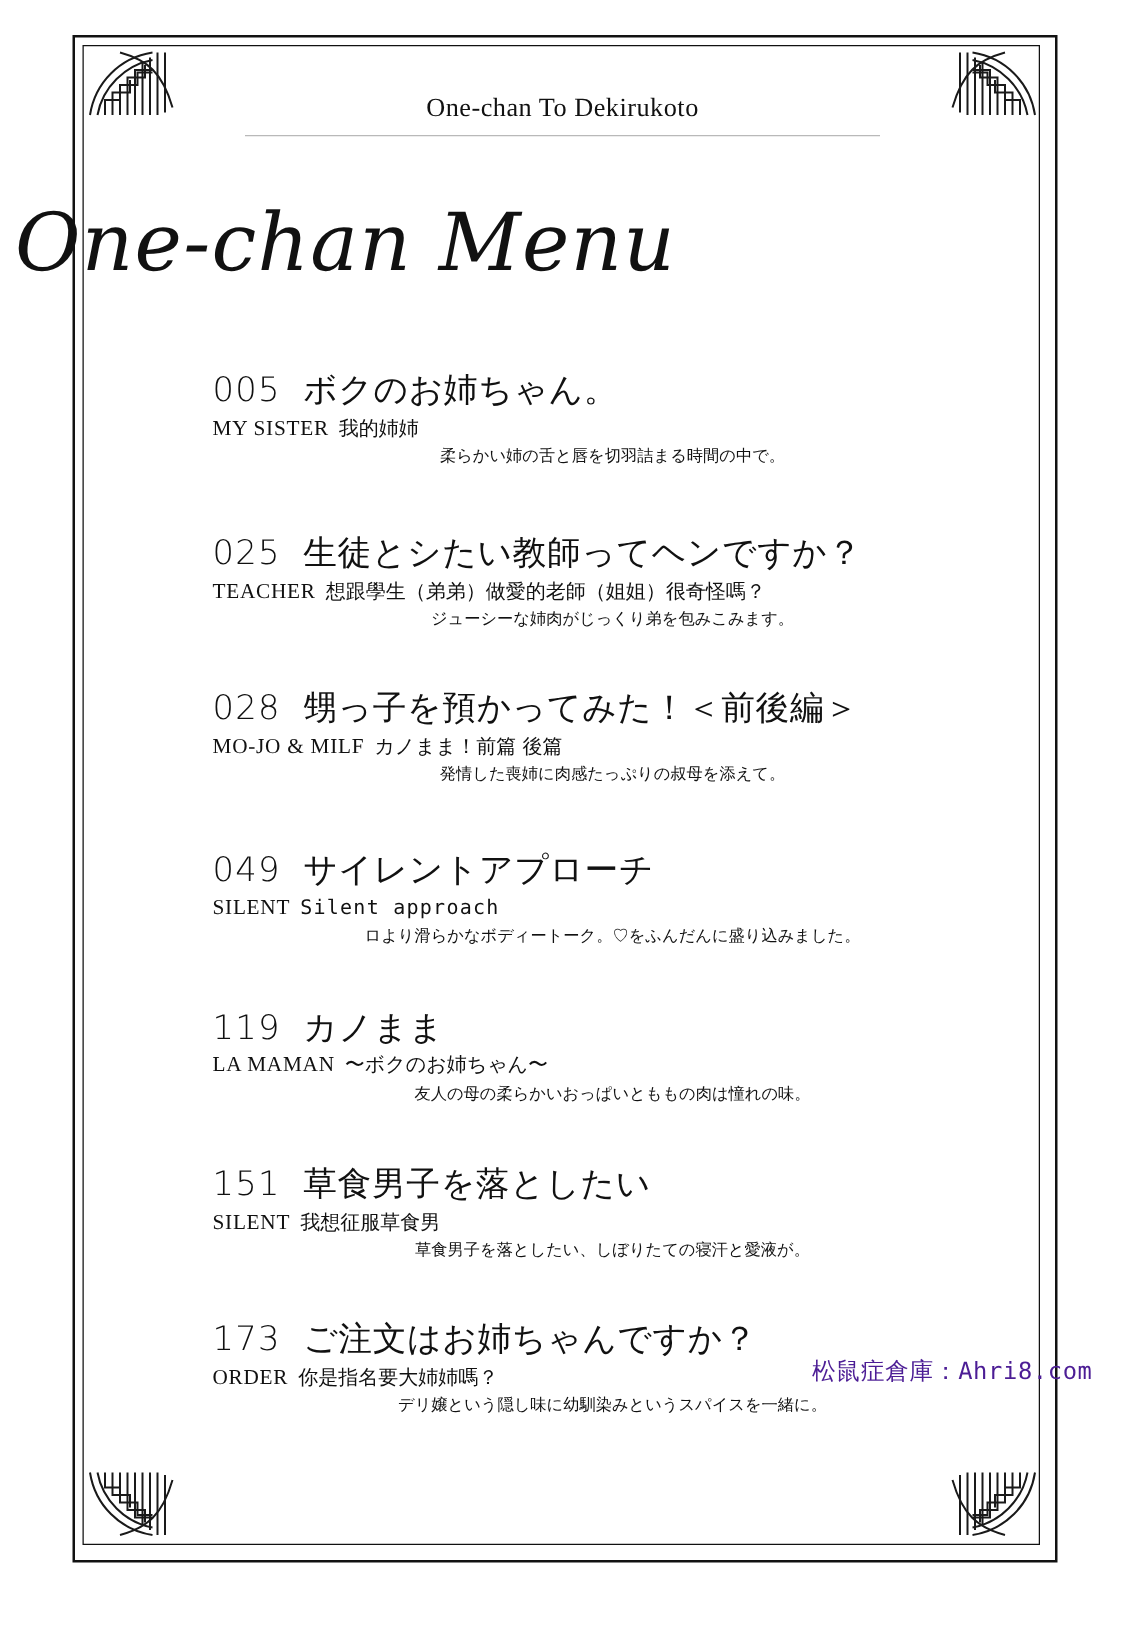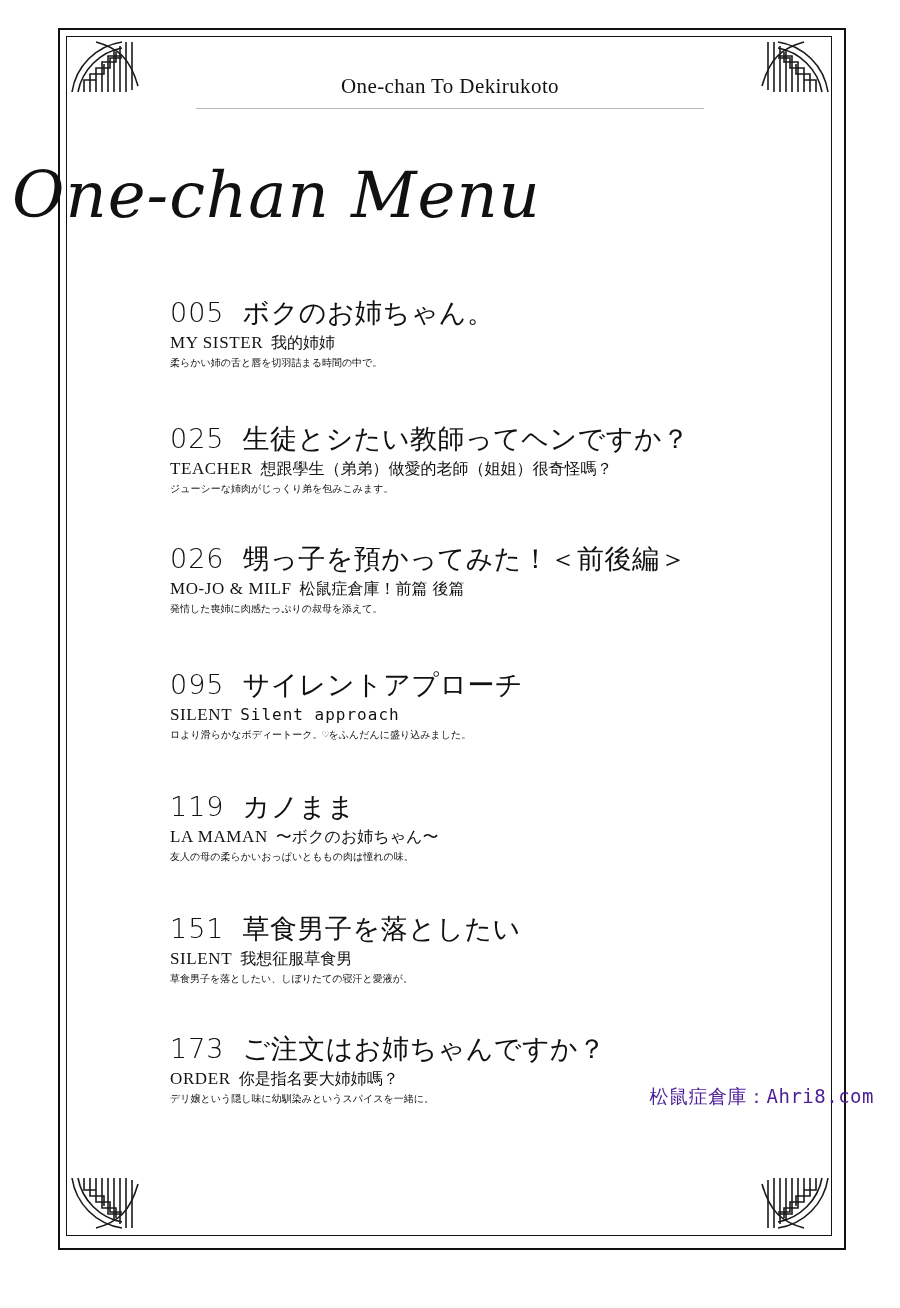--- a/index.html
+++ b/index.html
@@ -126,24 +126,25 @@
     font-family: "DejaVu Sans", sans-serif;
     font-size: 16px;
     margin-left: 8px;
   }
   .entry .line2 .cn.mono {
     font-family: "DejaVu Sans Mono", monospace;
     letter-spacing: 1px;
   }
   .entry .line3 {
     margin-top: 4px;
-    font-family: Liberation Mono, monospace;
-    font-size: 10px;
+    font-family: Liberation Serif, serif;
+    font-size: 13px;
     line-height: 1.3;
     white-space: nowrap;
+    text-align: center;
   }
 
   
   .entry.e1 { margin-bottom: 52px; }
   .entry.e2 { margin-bottom: 46px; }
   .entry.e3 { margin-bottom: 52px; }
   .entry.e4 { margin-bottom: 48px; }
   .entry.e5 { margin-bottom: 48px; }
   .entry.e6 { margin-bottom: 46px; }
 
@@ -262,31 +263,31 @@
         <span class="num">025</span><span class="gap"></span><span>生徒とシたい教師ってヘンですか？</span>
       </div>
       <div class="line2">
         <span class="tag">TEACHER</span><span class="cn">想跟學生（弟弟）做愛的老師（姐姐）很奇怪嗎？</span>
       </div>
       <div class="line3">ジューシーな姉肉がじっくり弟を包みこみます。</div>
     </div>
 
     <div class="entry e3">
       <div class="line1">
-        <span class="num">026</span><span class="gap"></span><span>甥っ子を預かってみた！＜前後編＞</span>
-      </div>
-      <div class="line2">
-        <span class="tag">MO-JO &amp; MILF</span><span class="cn">松鼠症倉庫！前篇 後篇</span>
+        <span class="num">028</span><span class="gap"></span><span>甥っ子を預かってみた！＜前後編＞</span>
+      </div>
+      <div class="line2">
+        <span class="tag">MO-JO &amp; MILF</span><span class="cn">カノまま！前篇 後篇</span>
       </div>
       <div class="line3">発情した喪姉に肉感たっぷりの叔母を添えて。</div>
     </div>
 
     <div class="entry e4">
       <div class="line1">
-        <span class="num">095</span><span class="gap"></span><span>サイレントアプローチ</span>
+        <span class="num">049</span><span class="gap"></span><span>サイレントアプローチ</span>
       </div>
       <div class="line2">
         <span class="tag">SILENT</span><span class="cn mono">Silent approach</span>
       </div>
       <div class="line3">ロより滑らかなボディートーク。♡をふんだんに盛り込みました。</div>
     </div>
 
     <div class="entry e5">
       <div class="line1">
         <span class="num">119</span><span class="gap"></span><span>カノまま</span>

